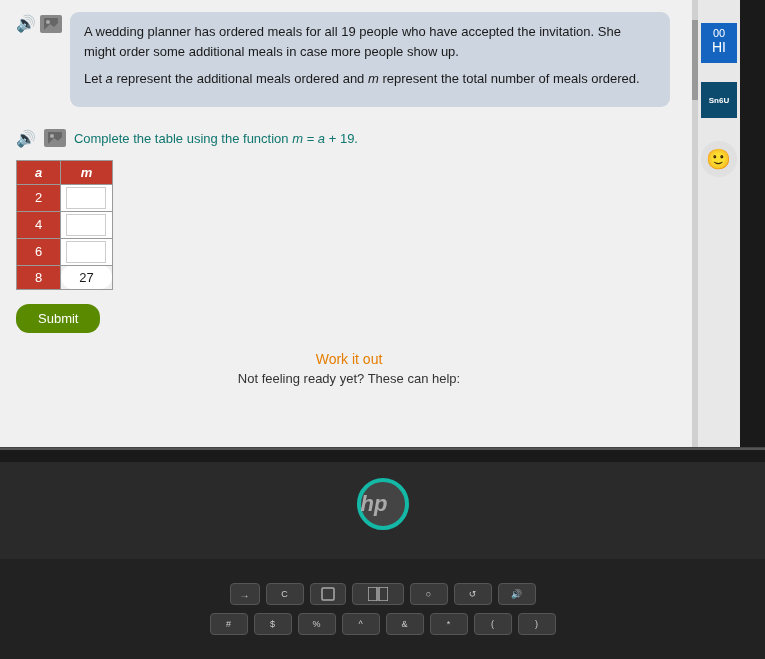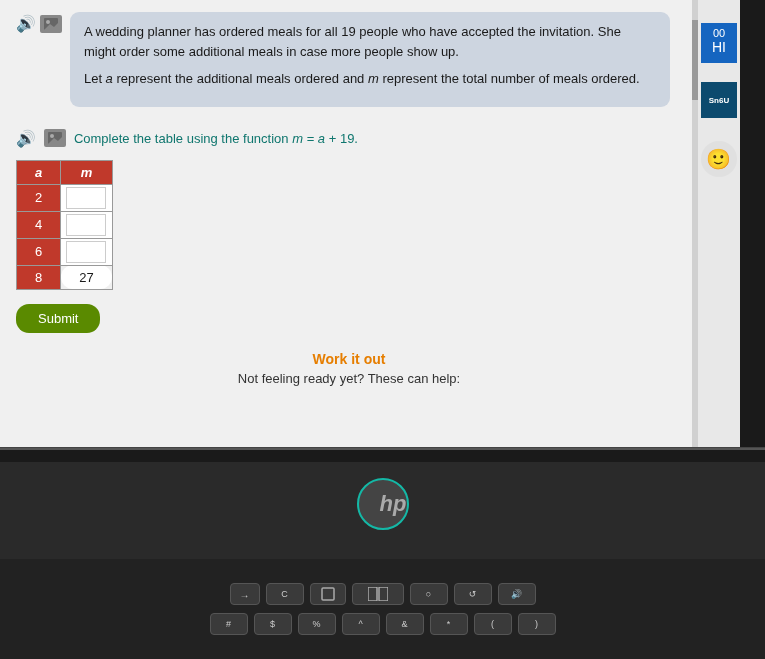--- a/index.html
+++ b/index.html
@@ -205,21 +205,21 @@
 
     
     .work-it-out {
       text-align: center;
       padding: 4px 0;
     }
 
     .work-it-out-link {
       color: #e67e00;
       font-size: 14px;
-      font-weight: bold;
+      font-weight: normal;
       text-decoration: none;
       cursor: pointer;
       display: block;
       margin-bottom: 2px;
     }
 
     .help-text {
       font-size: 13px;
       color: #333;
     }
@@ -243,24 +243,24 @@
       background: #1a1a1a;
       border-top: 2px solid #555;
     }
 
     .hp-logo {
       margin-top: 16px;
       width: 52px;
       height: 52px;
       border-radius: 50%;
       background: #444;
-      border: 2px solid #14b8a6;
-      display: flex;
-      align-items: center;
-      justify-content: flex-end;
+      border: 4px solid #14b8a6;
+      display: flex;
+      align-items: center;
+      justify-content: flex-start;
     }
 
     .hp-logo-text {
       font-size: 22px;
       color: #aaa;
       font-style: italic;
       font-weight: bold;
     }
 
     

